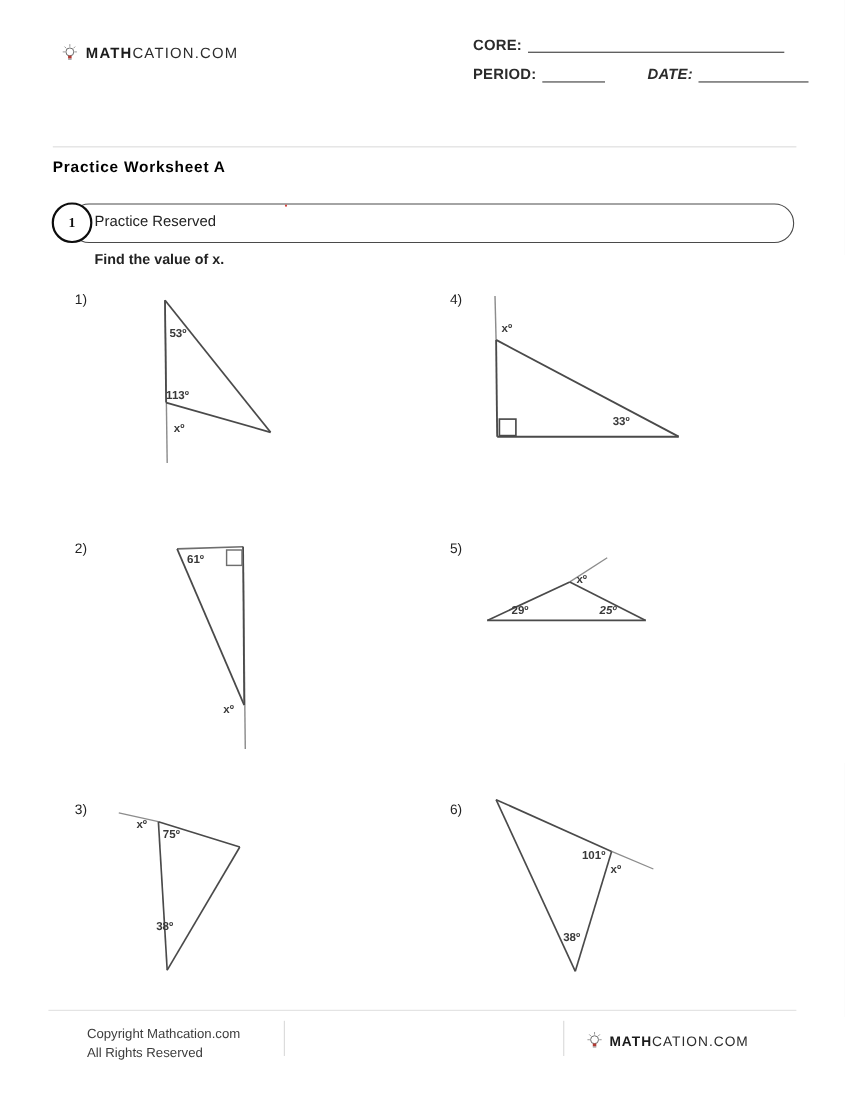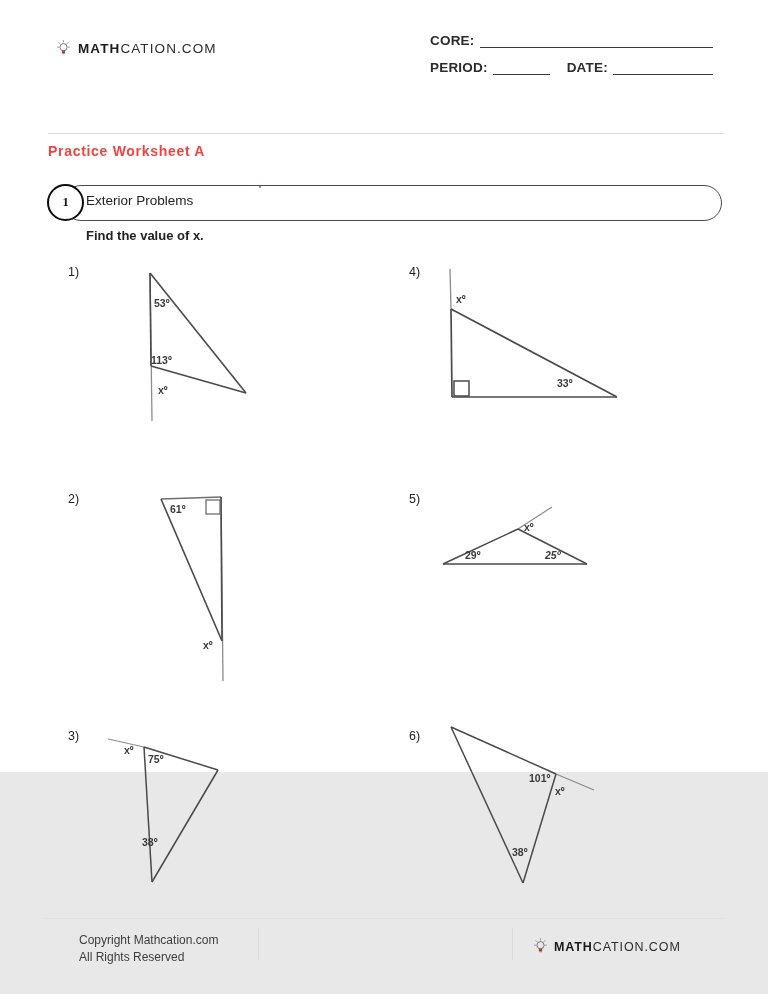--- a/index.html
+++ b/index.html
@@ -7,21 +7,21 @@
   body {
     width: 768px;
     height: 994px;
     background: #e8e8e8;
     font-family: "Liberation Sans", sans-serif;
     overflow: hidden;
   }
   .page {
     position: absolute;
     left: 0; top: 0;
-    width: 768px; height: 772px;
+    width: 768px; height: 994px;
     background: #ffffff;
   }
 
   
   .logo {
     position: absolute;
     left: 56px; top: 40px;
     display: flex; align-items: center; gap: 7px;
     white-space: nowrap;
   }
@@ -41,32 +41,32 @@
     letter-spacing: 0.2px;
   }
   .field-line {
     border-bottom: 1.6px solid #3a3a3a;
     margin-left: 5px;
     height: 13px;
   }
   .ln-name   { width: 233px; }
   .ln-period { width: 57px; }
   .ln-date   { width: 100px; }
-  .gap-date  { margin-left: 17px; }
+  .gap-date  { margin-left: 39px; font-style: italic; }
 
   
   .title {
     position: absolute; left: 48px; top: 101px;
     font-size: 19.5px; font-weight: bold; color: #2b2b2b;
     letter-spacing: 0.6px;
   }
   .rule { position: absolute; left: 48px; top: 133px; width: 676px; height: 1px; background: #dcdcdc; }
   .subtitle {
     position: absolute; left: 48px; top: 143px;
-    font-size: 14px; font-weight: bold; color: #ef4444;
+    font-size: 14px; font-weight: bold; color: #000000;
     letter-spacing: 0.7px;
   }
 
   
   .pill {
     position: absolute; left: 63px; top: 185px;
     width: 659px; height: 36px;
     border: 1.6px solid #4a4a4a;
     border-radius: 18px;
     background: #fff;
@@ -164,21 +164,21 @@
       <span class="field-line ln-date"></span>
     </div>
   </div>
 
   <div class="rule"></div>
   <div class="subtitle">Practice Worksheet A</div>
 
   <div class="pill"></div>
   <div class="red-dot"></div>
   <div class="badge">1</div>
-  <div class="pill-label">Exterior Problems</div>
+  <div class="pill-label">Practice Reserved</div>
   <div class="instruction">Find the value of x.</div>
 
   <div class="prob-num" style="left:68px; top:265px;">1)</div>
   <div class="fig" style="left:0; top:0;">
     <svg width="768" height="994" style="position:absolute;left:0;top:0;pointer-events:none;">
       <line x1="150" y1="273" x2="152" y2="421" stroke="#8c8c8c" stroke-width="1.3"></line>
       <line x1="150" y1="273" x2="151" y2="366" stroke="#4a4a4a" stroke-width="1.6"></line>
       <line x1="150" y1="273" x2="246" y2="393" stroke="#4a4a4a" stroke-width="1.6"></line>
       <line x1="151" y1="366" x2="246" y2="393" stroke="#4a4a4a" stroke-width="1.6"></line>
     </svg>

